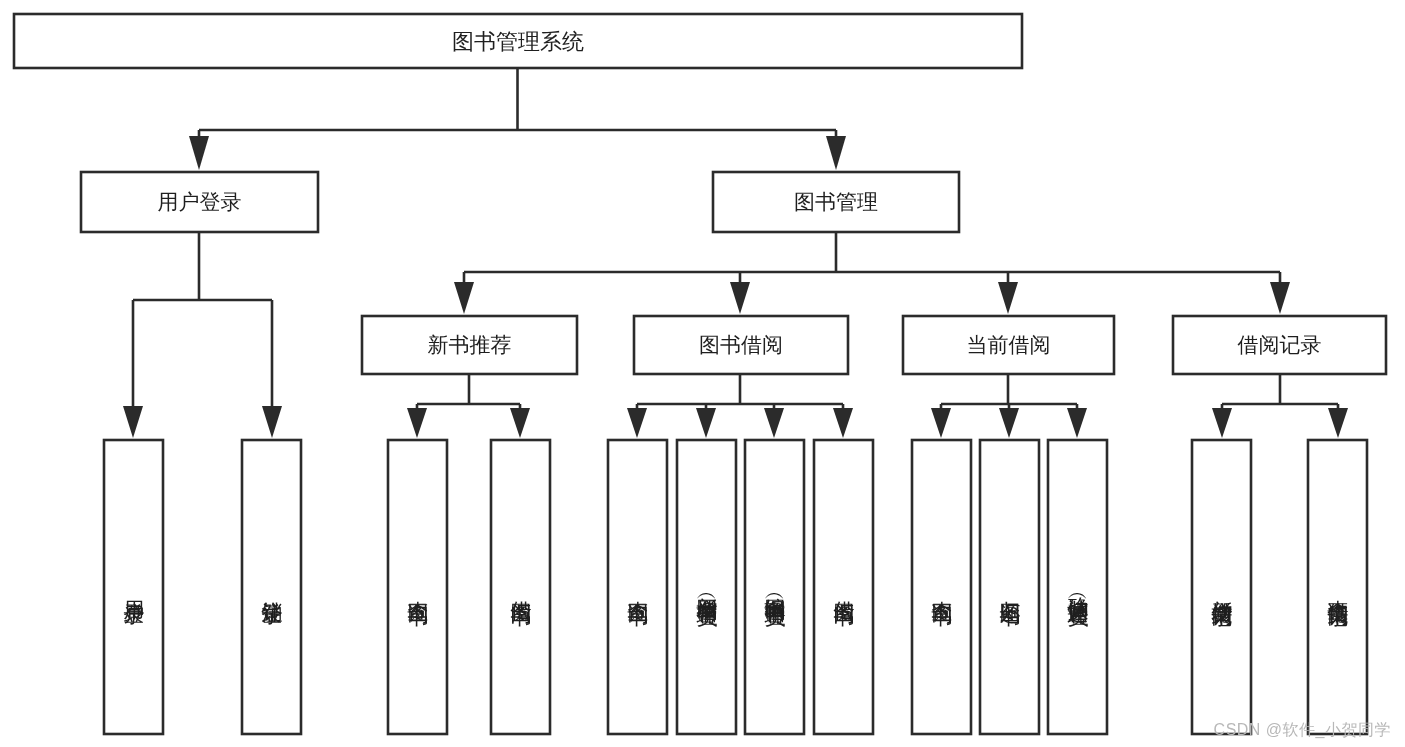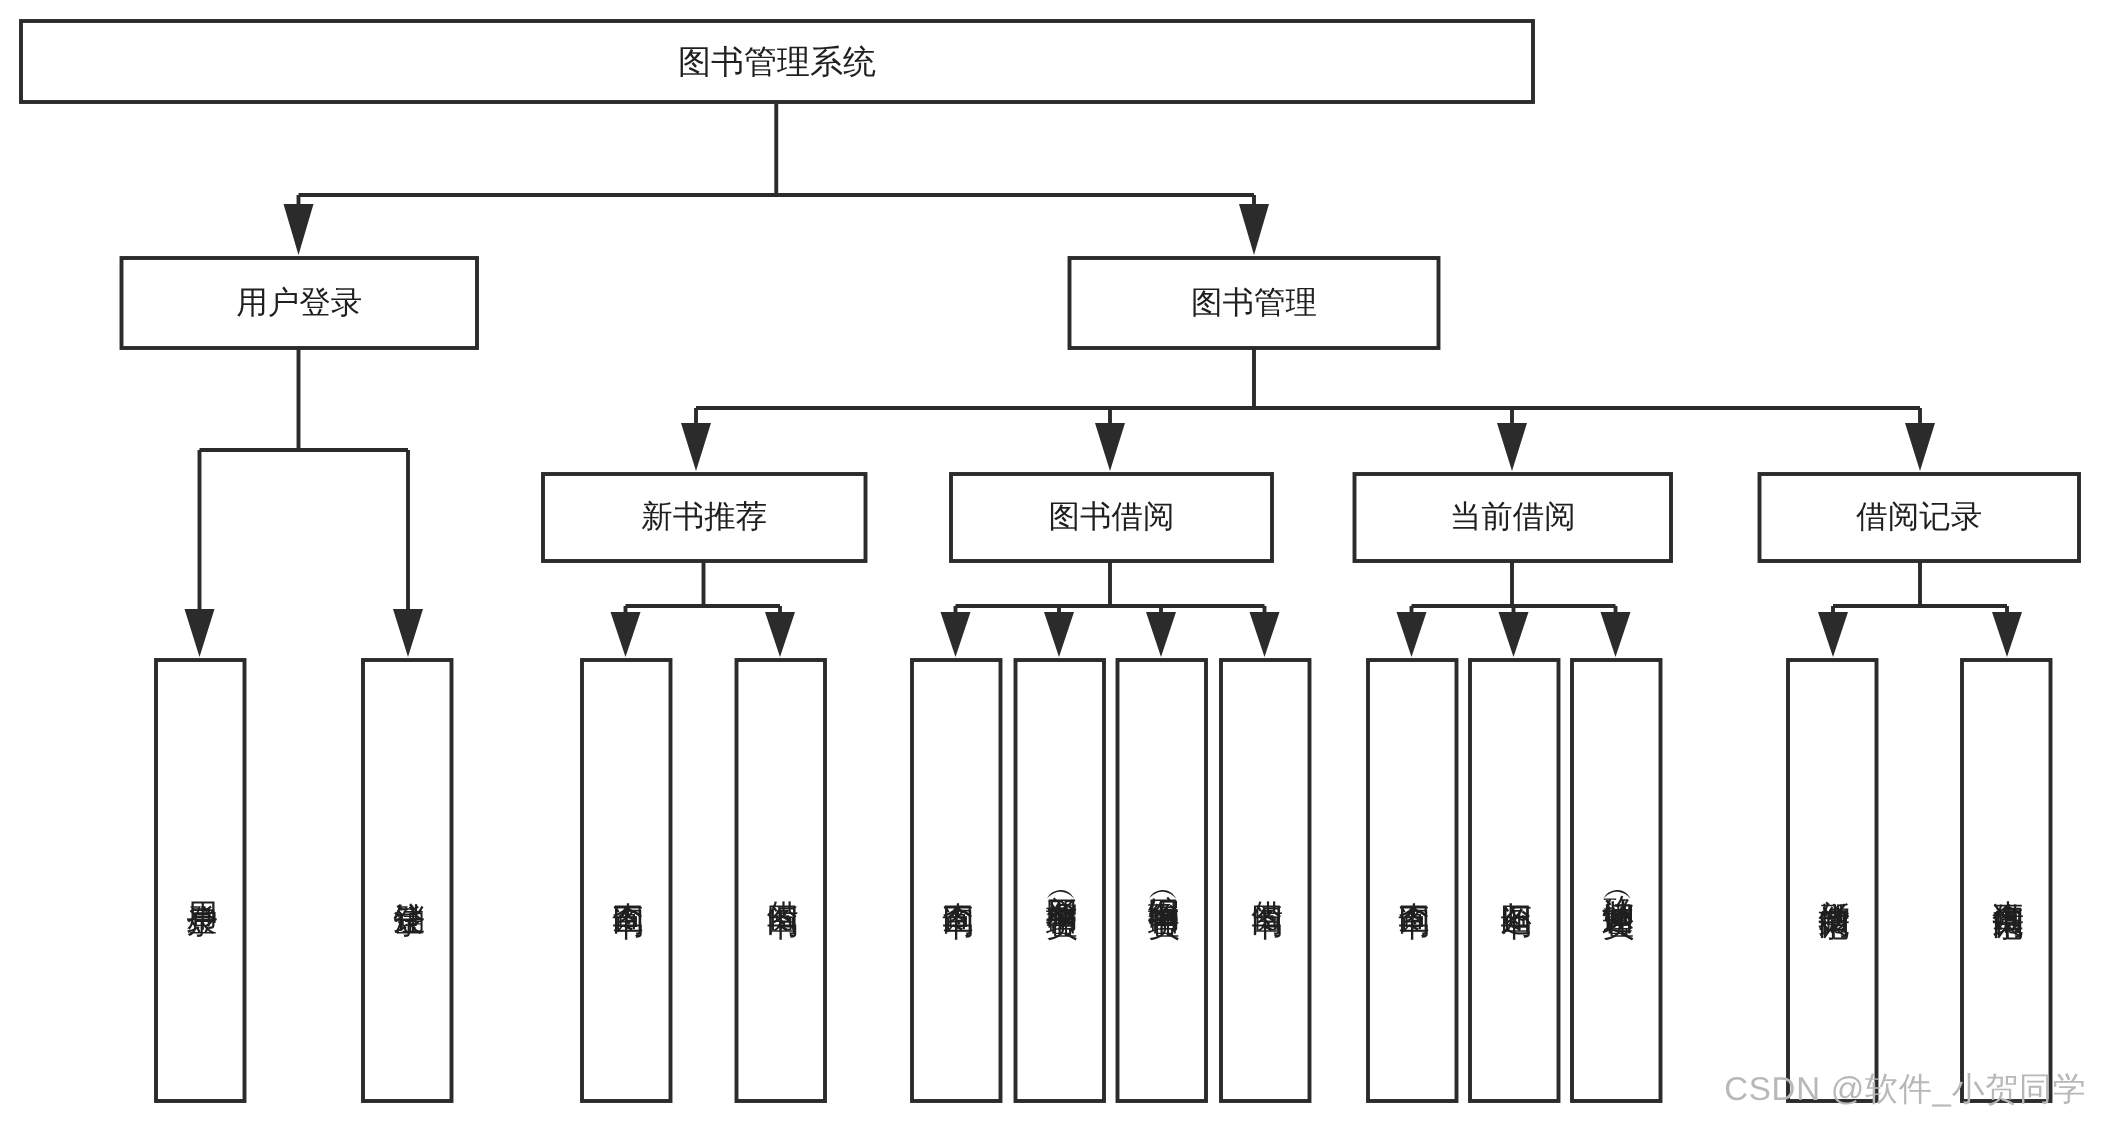--- a/index.html
+++ b/index.html
@@ -69,21 +69,21 @@
     align-items: center;
     justify-content: center;
     white-space: nowrap;
     pointer-events: none;
   }
   .watermark {
     position: absolute;
     right: 14px;
     bottom: 6px;
     font-family: "Liberation Sans", sans-serif;
-    font-size: 22px;
+    font-size: 16px;
     color: #b8b8b8;
     letter-spacing: 0.5px;
     white-space: nowrap;
   }
 </style>
 </head>
 <body>
 
 <div id="diagram-root">
 

